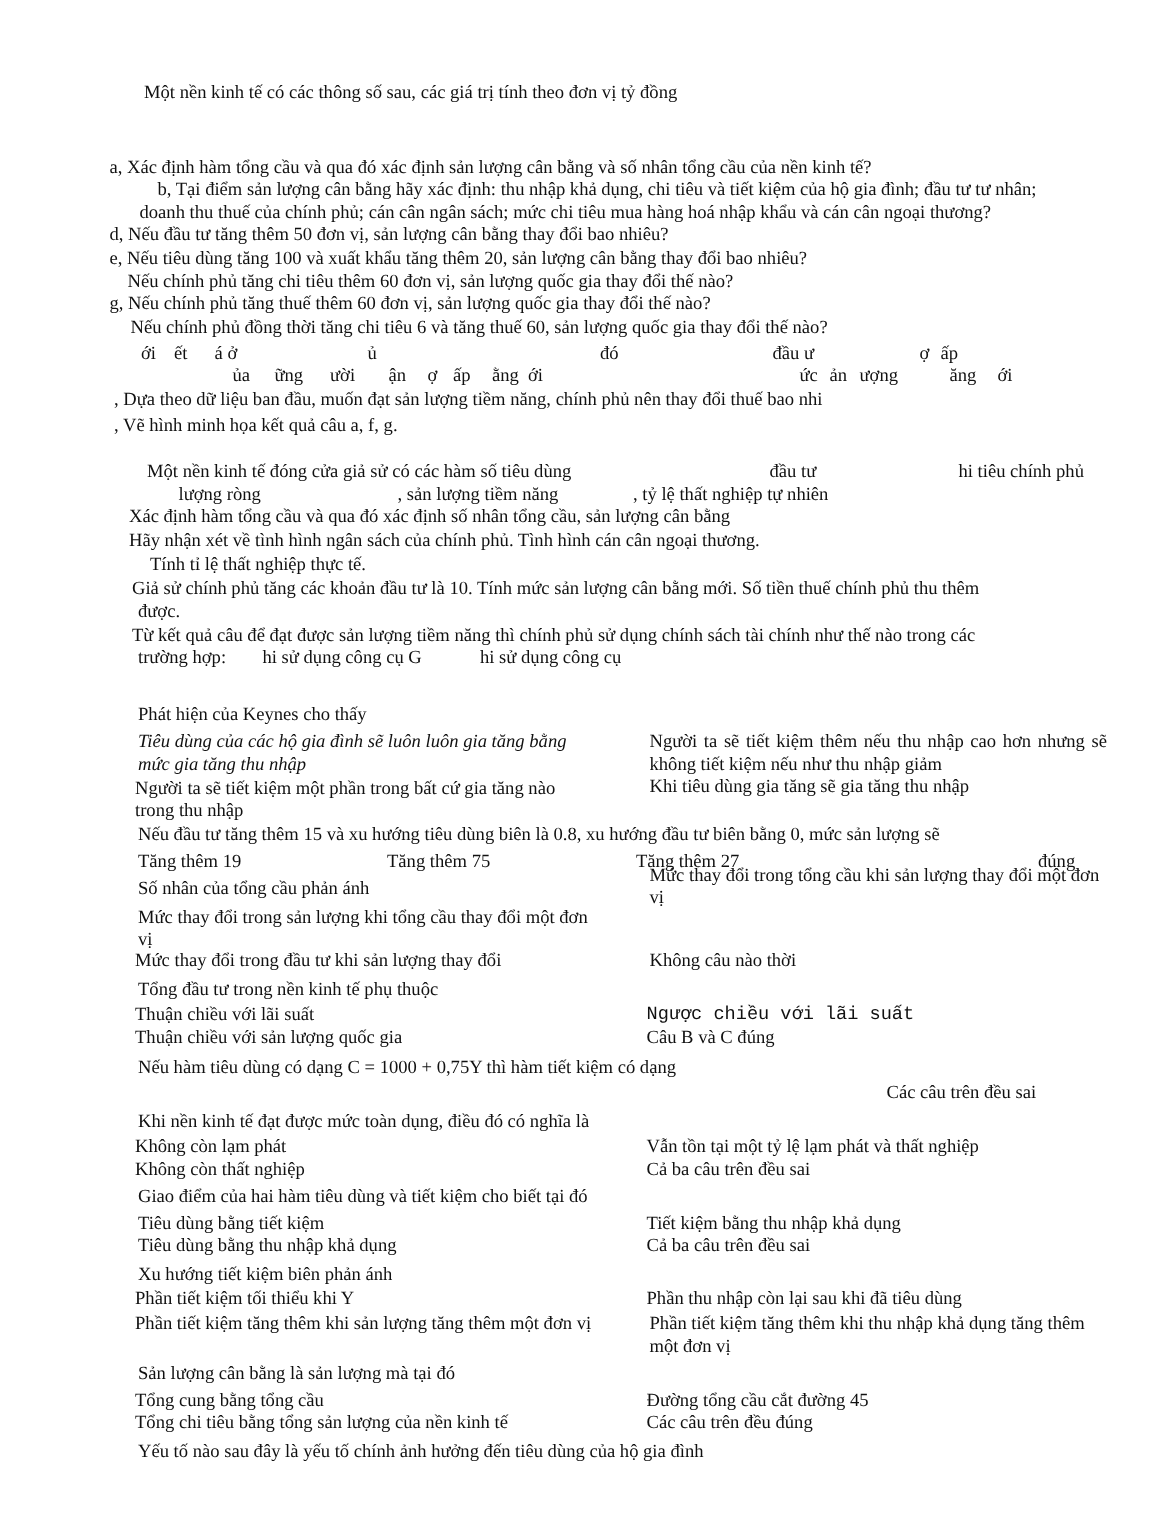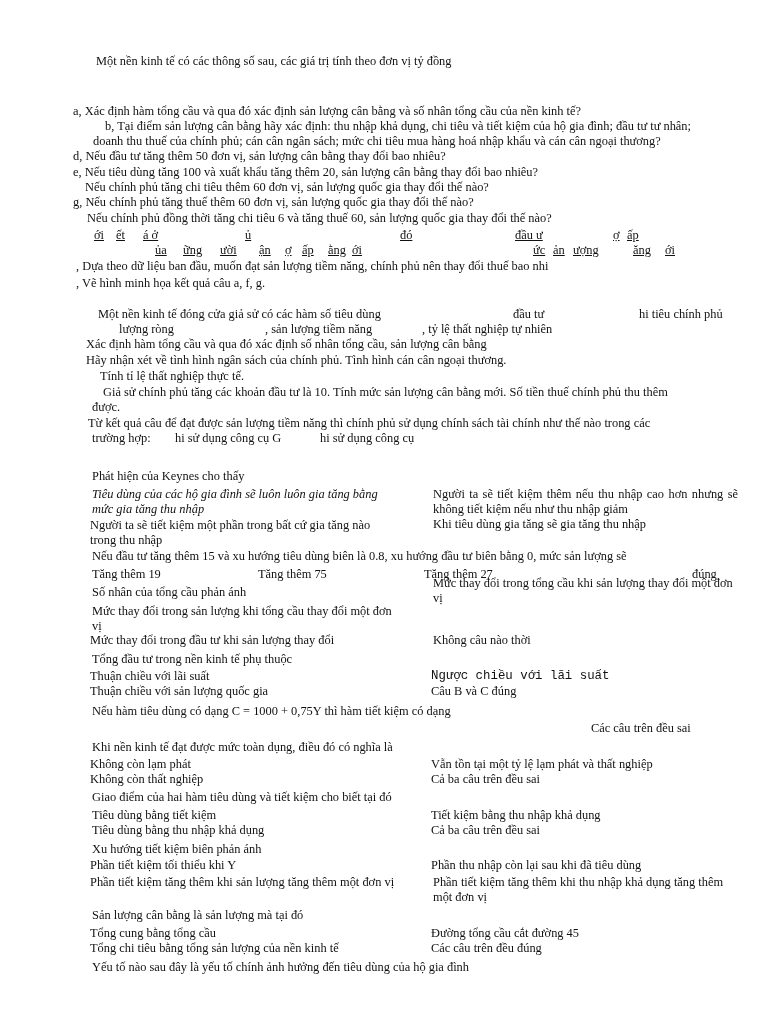--- a/index.html
+++ b/index.html
@@ -2,21 +2,21 @@
 <html><head>
 <meta charset="utf-8">
 <style>
   html, body { margin: 0; padding: 0; background: #ffffff; }
   body {
     width: 768px; height: 1024px; position: relative; overflow: hidden;
     font-family: "Liberation Serif", "DejaVu Serif", serif;
     font-size: 12.4px; color: #111111; line-height: 1;
   }
   .ln { position: absolute; white-space: nowrap; }
-  .frag { position: absolute; white-space: nowrap; text-decoration: underline; }
+  .frag { position: absolute; white-space: nowrap; }
 </style>
 </head>
 <body>
 
 <div class="ln" style="left:96px;top:55px;">Một nền kinh tế có các thông số sau, các giá trị tính theo đơn vị tỷ đồng</div>
 <div class="ln" style="left:73px;top:105px;">a, Xác định hàm tổng cầu và qua đó xác định sản lượng cân bằng và số nhân tổng cầu của nền kinh tế?</div>
 <div class="ln" style="left:73px;top:120px;padding-left:32px;">b, Tại điểm sản lượng cân bằng hãy xác định: thu nhập khả dụng, chi tiêu và tiết kiệm của hộ gia đình; đầu tư tư nhân;</div>
 <div class="ln" style="left:93px;top:135px;">doanh thu thuế của chính phủ; cán cân ngân sách; mức chi tiêu mua hàng hoá nhập khẩu và cán cân ngoại thương?</div>
 <div class="ln" style="left:73px;top:150px;">d, Nếu đầu tư tăng thêm 50 đơn vị, sản lượng cân bằng thay đổi bao nhiêu?</div>
 <div class="ln" style="left:73px;top:166px;">e, Nếu tiêu dùng tăng 100 và xuất khẩu tăng thêm 20, sản lượng cân bằng thay đổi bao nhiêu?</div>
@@ -52,21 +52,21 @@
 
 <div class="ln" style="left:98px;top:308px;">Một nền kinh tế đóng cửa giả sử có các hàm số tiêu dùng</div>
 <div class="ln" style="left:513px;top:308px;">đầu tư</div>
 <div class="ln" style="left:639px;top:308px;">hi tiêu chính phủ</div>
 <div class="ln" style="left:119px;top:323px;">lượng ròng</div>
 <div class="ln" style="left:250px;top:323px;margin-left:15px;">, sản lượng tiềm năng</div>
 <div class="ln" style="left:422px;top:323px;">, tỷ lệ thất nghiệp tự nhiên</div>
 <div class="ln" style="left:86px;top:338px;">Xác định hàm tổng cầu và qua đó xác định số nhân tổng cầu, sản lượng cân bằng</div>
 <div class="ln" style="left:86px;top:354px;">Hãy nhận xét về tình hình ngân sách của chính phủ. Tình hình cán cân ngoại thương.</div>
 <div class="ln" style="left:86px;top:370px;margin-left:14px;">Tính tỉ lệ thất nghiệp thực tế.</div>
-<div class="ln" style="left:88px;top:386px;margin-left:15px;">Giả sử chính phủ tăng các khoản đầu tư là 10. Tính mức sản lượng cân bằng mới. Số tiền thuế chính phủ thu thêm</div>
+<div class="ln" style="left:88px;top:386px;">Giả sử chính phủ tăng các khoản đầu tư là 10. Tính mức sản lượng cân bằng mới. Số tiền thuế chính phủ thu thêm</div>
 <div class="ln" style="left:92px;top:401px;">được.</div>
 <div class="ln" style="left:88px;top:417px;">Từ kết quả câu     để đạt được sản lượng tiềm năng thì chính phủ sử dụng chính sách tài chính như thế nào trong các</div>
 <div class="ln" style="left:92px;top:432px;">trường hợp:</div>
 <div class="ln" style="left:175px;top:432px;">hi sử dụng công cụ G</div>
 <div class="ln" style="left:320px;top:432px;">hi sử dụng công cụ</div>
 
 <div class="ln" style="left:92px;top:470px;">Phát hiện của Keynes cho thấy</div>
 <div class="ln" style="left:92px;top:487px;width:305px;white-space:normal;line-height:15px;font-style:italic;">Tiêu dùng của các hộ gia đình sẽ luôn luôn gia tăng bằng mức gia tăng thu nhập</div>
 <div class="ln" style="left:433px;top:487px;width:305px;white-space:normal;line-height:15px;text-align:justify;">Người ta sẽ tiết kiệm thêm nếu thu nhập cao hơn nhưng sẽ không tiết kiệm nếu như thu nhập giảm</div>
 <div class="ln" style="left:90px;top:518px;width:305px;white-space:normal;line-height:15px;">Người ta sẽ tiết kiệm một phần trong bất cứ gia tăng nào trong thu nhập</div>

